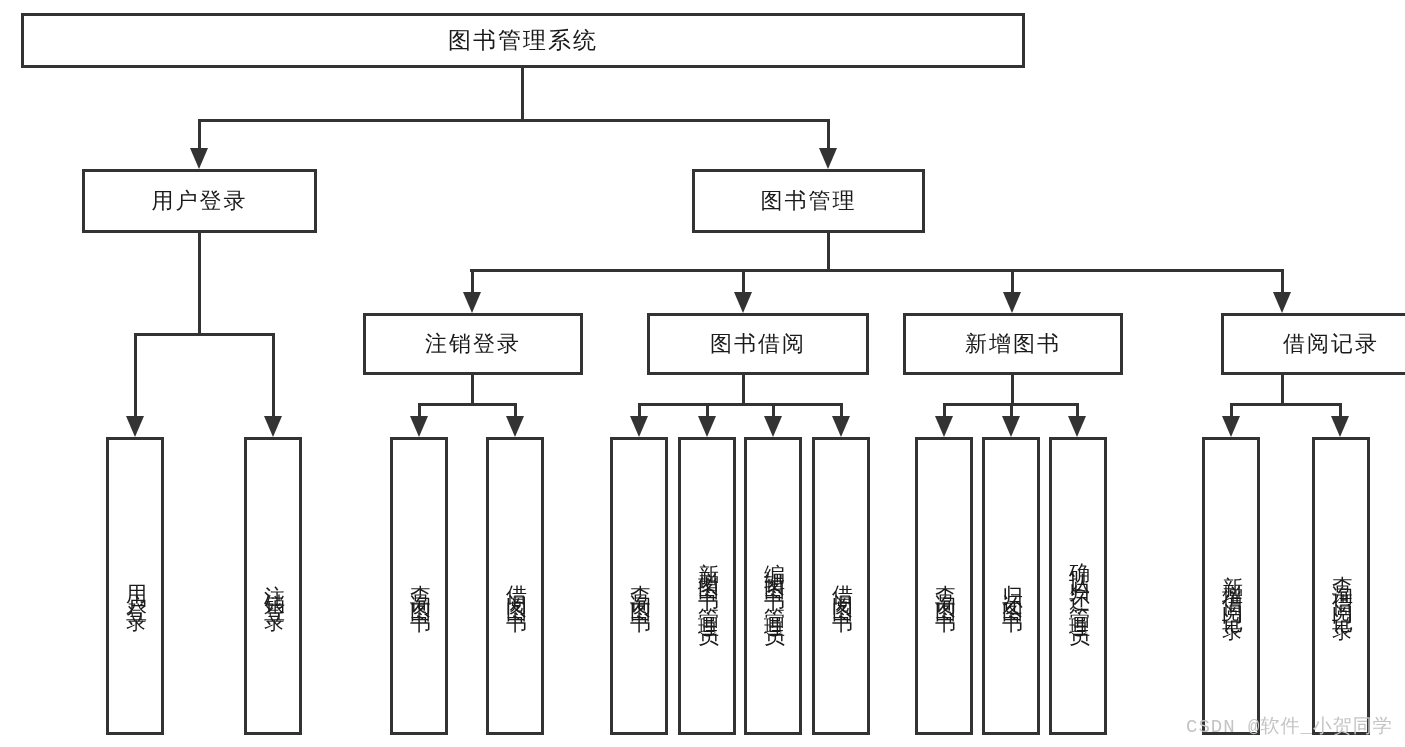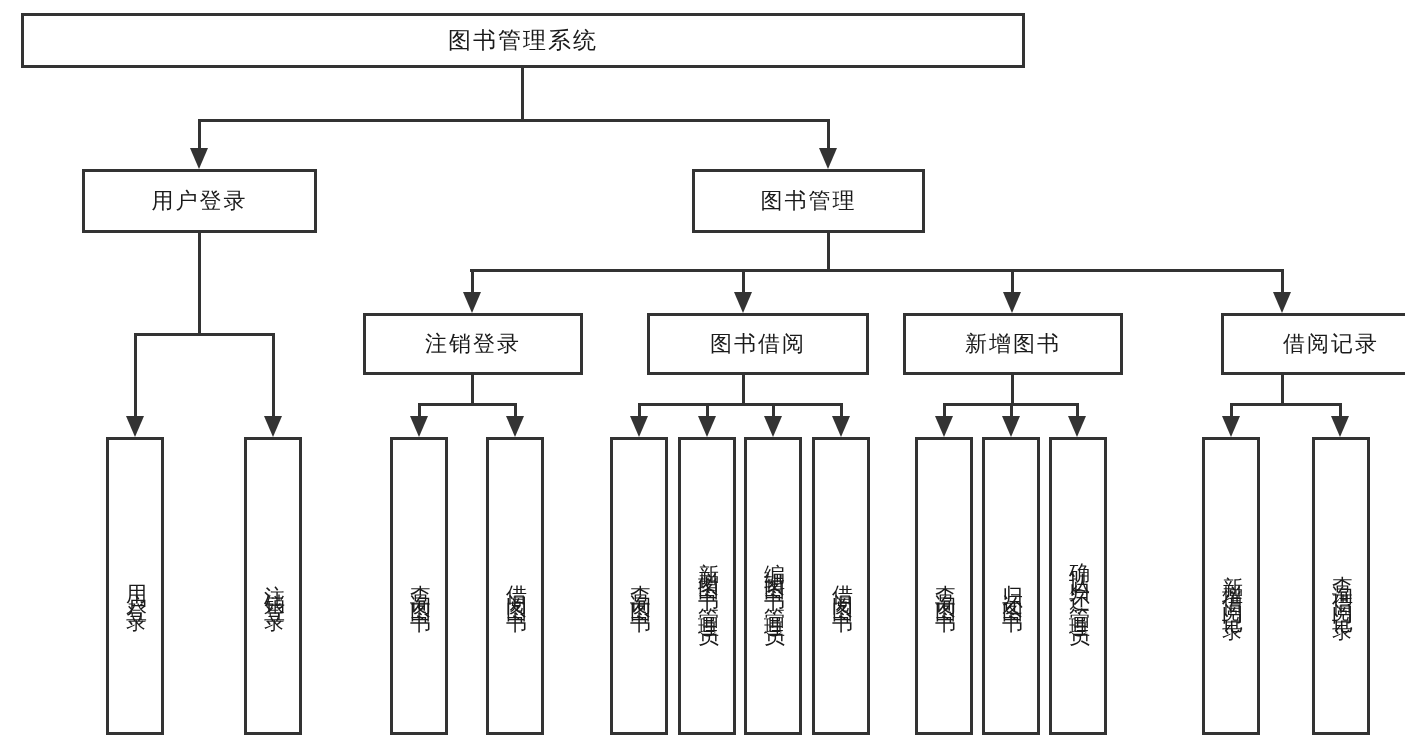--- a/index.html
+++ b/index.html
@@ -195,14 +195,15 @@
     <span class="vtext">确认归还（管理员）</span>
   </div>
 
   <div class="vbox" style="left:1202px">
     <span class="vtext">新增借阅记录</span>
   </div>
   <div class="vbox" style="left:1312px">
     <span class="vtext">查询借阅记录</span>
   </div>
 
+  <div class="watermark">CSDN @软件_小贺同学</div>
 
 </div>
 
 </body></html>

